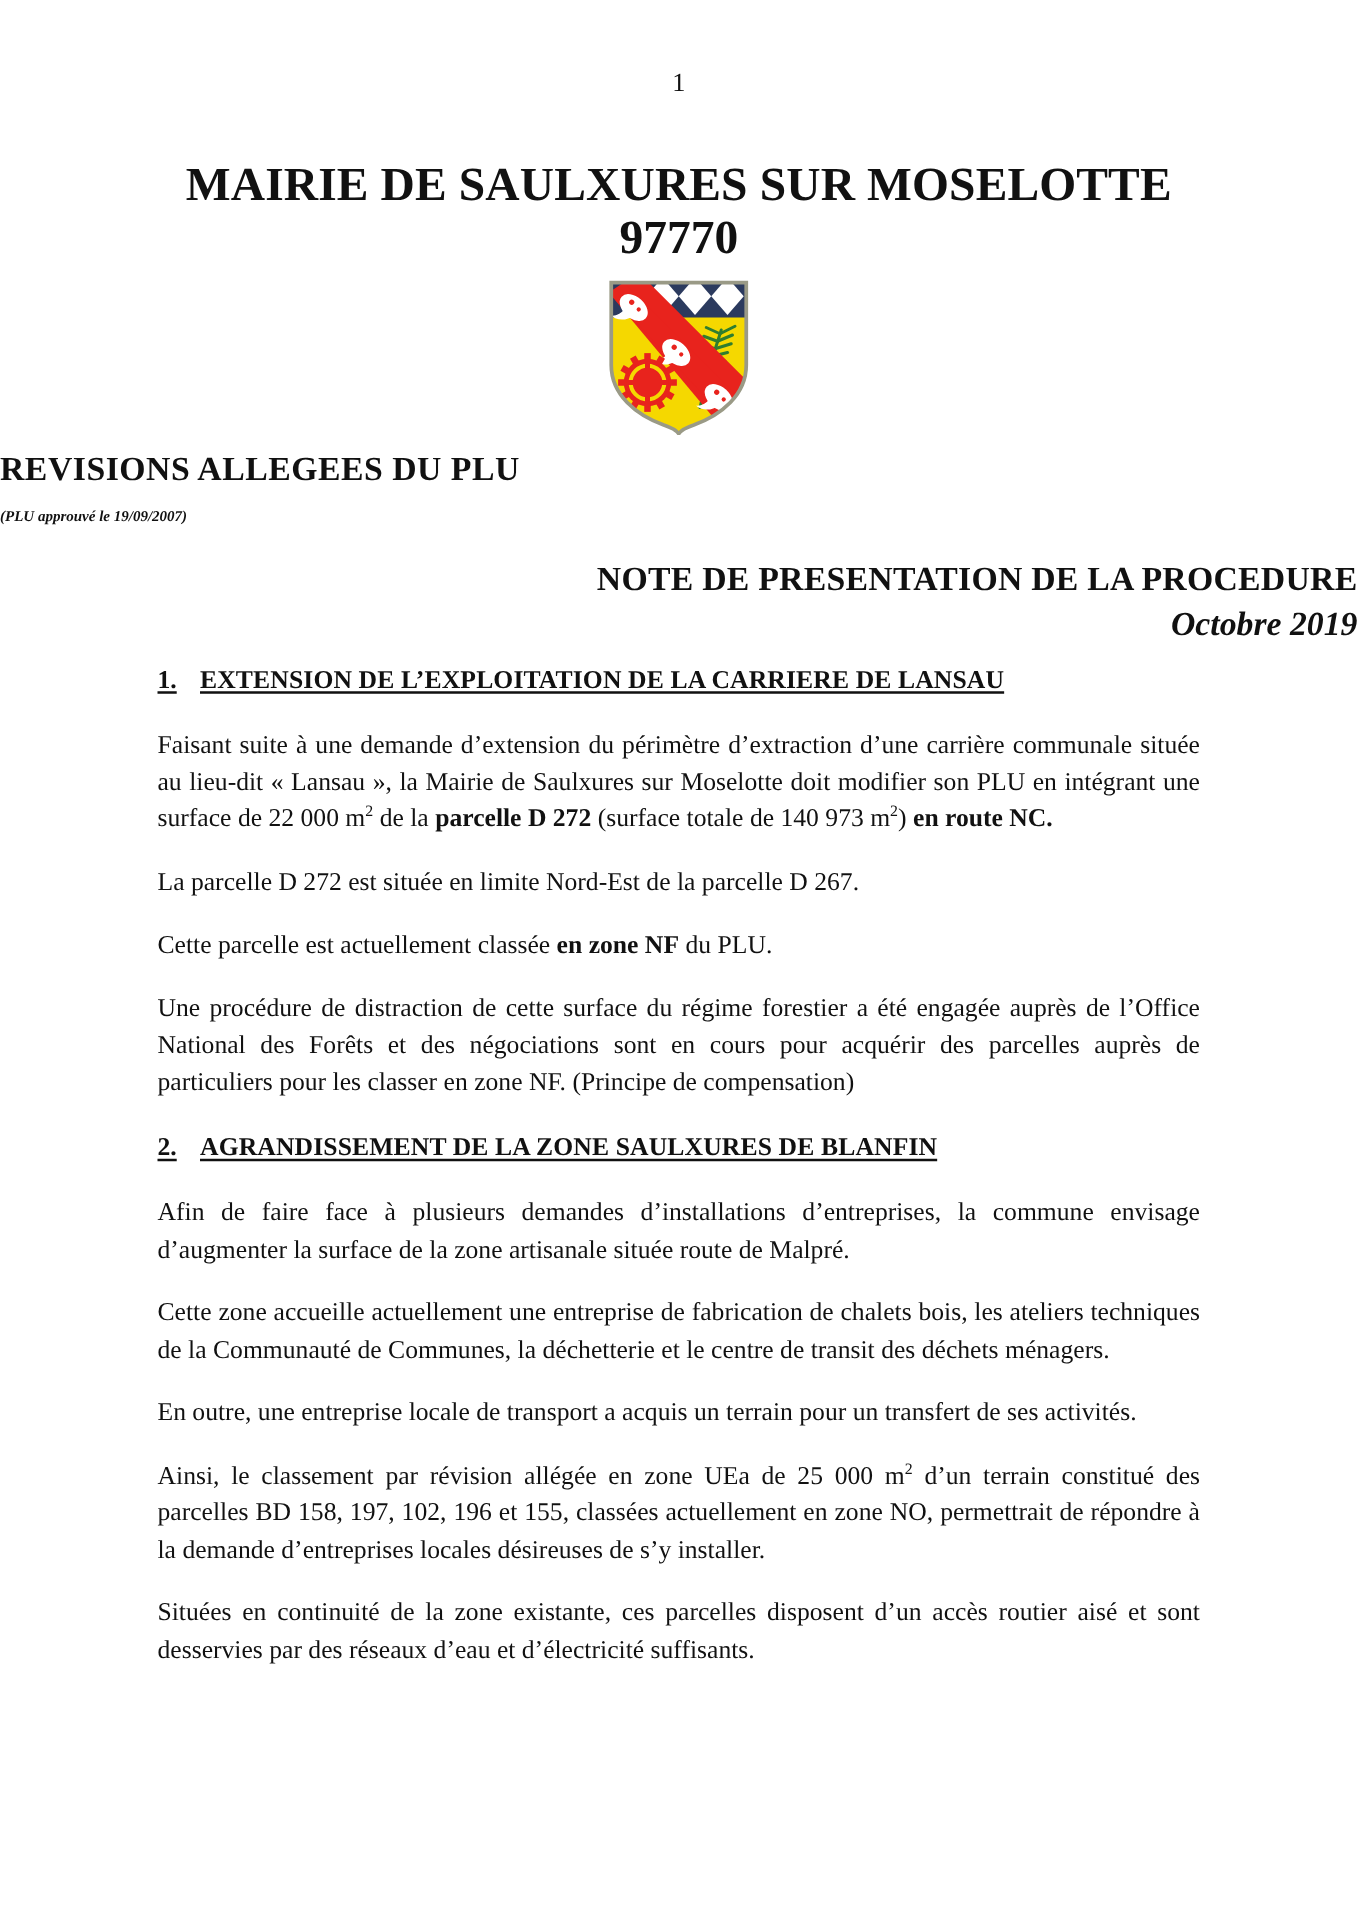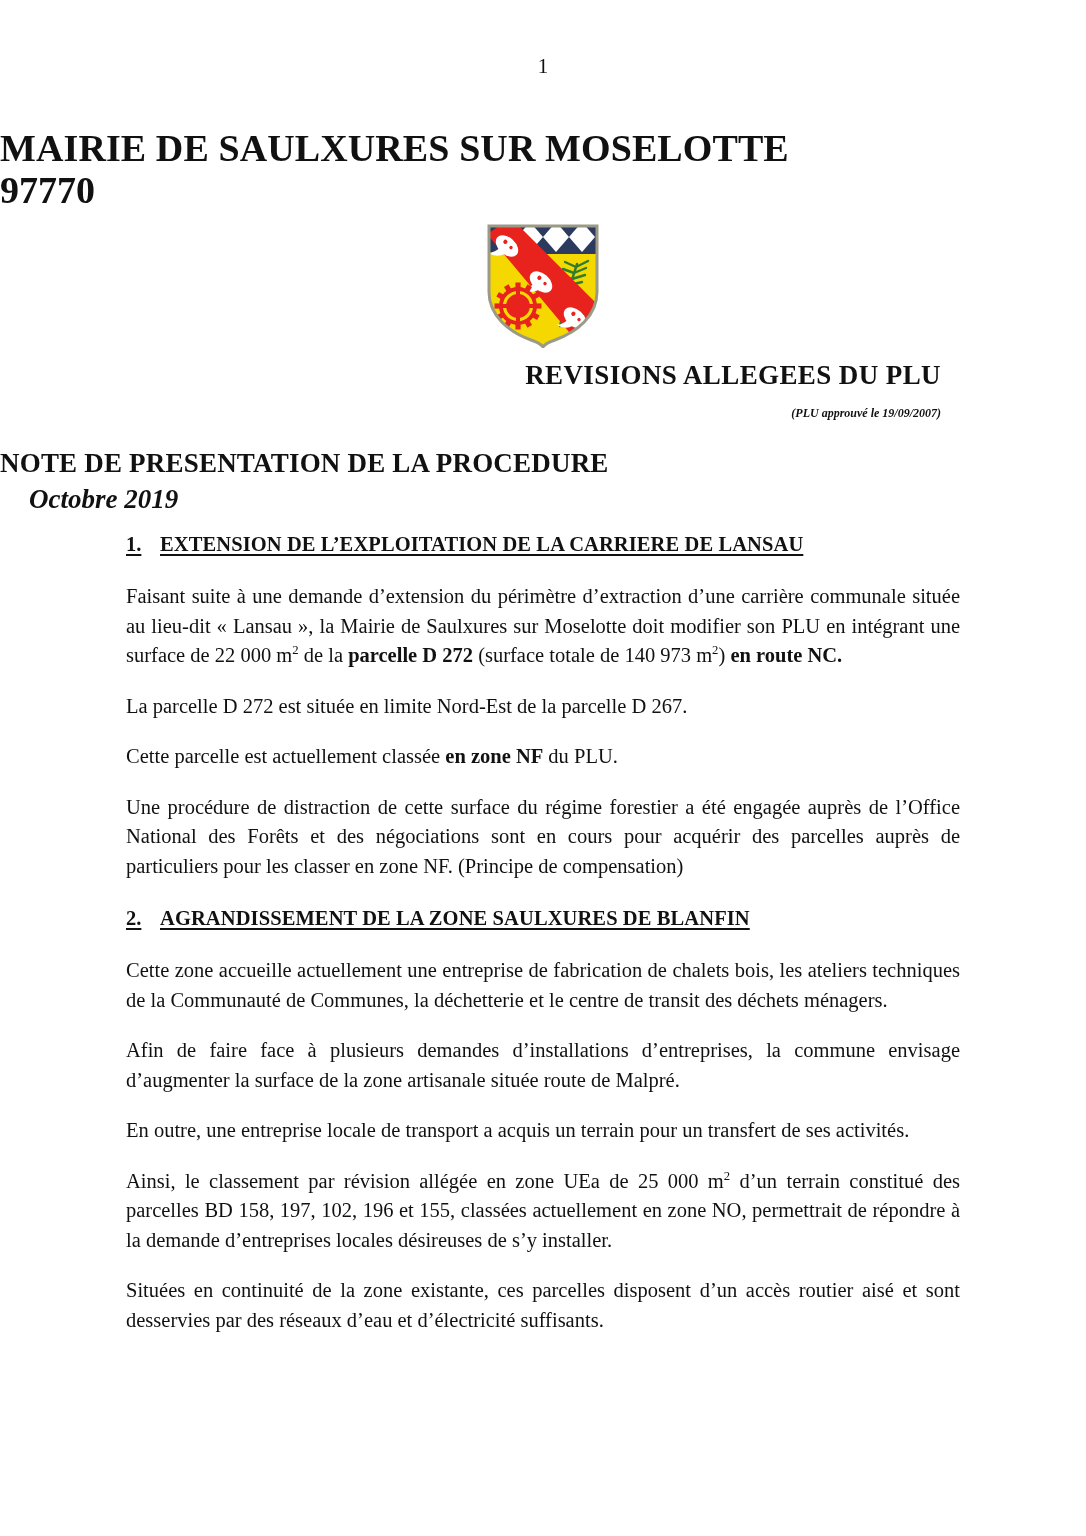--- a/index.html
+++ b/index.html
@@ -35,20 +35,21 @@
     line-height: 1;
     color: #111;
   }
 
   
   .doc-header {
     position: absolute;
     top: 128px;
     left: 0;
     width: 1086px;
+    text-align: center;
   }
   .title-main {
     font-size: 38px;
     font-weight: bold;
     letter-spacing: 0.1px;
     line-height: 1.08;
     margin: 0;
   }
   .title-postcode {
     font-size: 38px;
@@ -71,42 +72,42 @@
     width: 124px;
     height: 128px;
   }
 
   
   .subtitle-block {
     position: absolute;
     top: 360px;
     left: 0;
     width: 941px;
-    text-align: right;
+    text-align: left;
   }
   .subtitle-1 {
     font-size: 27px;
     font-weight: bold;
     letter-spacing: 0.4px;
     line-height: 1.18;
     margin: 0;
   }
   .subtitle-2 {
     font-size: 12px;
     font-weight: bold;
     font-style: italic;
     line-height: 1.3;
     margin: 14px 0 0 0;
   }
   .subtitle-block-2 {
     position: absolute;
     top: 448px;
     left: 0;
     width: 1086px;
-    text-align: left;
+    text-align: right;
   }
   .subtitle-3 {
     font-size: 27px;
     font-weight: bold;
     letter-spacing: 0.2px;
     line-height: 1.18;
     margin: 0;
   }
   .subtitle-4 {
     font-size: 27px;
@@ -282,21 +283,21 @@
           <span class="sec-text">EXTENSION DE L’EXPLOITATION DE LA CARRIERE DE LANSAU</span>
         </div>
         <p class="para"><span>Faisant suite à une demande  d’extension du périmètre d’extraction d’une carrière communale située au lieu-dit « Lansau », la Mairie de Saulxures sur Moselotte doit modifier son PLU en intégrant une surface de 22 000 m</span><sup>2</sup><span> de la </span><b>parcelle D 272</b><span> (surface totale de 140 973 m</span><sup>2</sup><span>) </span><b>en route NC.</b></p>
         <p class="para"><span>La parcelle D 272 est située en limite Nord-Est de la parcelle D 267.</span></p>
         <p class="para"><span>Cette parcelle est actuellement classée </span><b>en zone NF</b><span> du PLU.</span></p>
         <p class="para last-of-block"><span>Une procédure de distraction de cette surface du régime forestier a été engagée auprès de l’Office National des Forêts et des négociations sont en cours pour acquérir des parcelles auprès de particuliers pour les classer en zone NF. (Principe de compensation)</span></p>
         <div class="section-heading">
           <span class="sec-num">2.</span>
           <span class="sec-text">AGRANDISSEMENT DE LA ZONE SAULXURES  DE BLANFIN</span>
         </div>
+        <p class="para"><span>Afin de faire face à plusieurs demandes d’installations d’entreprises, la commune envisage d’augmenter la surface de la zone artisanale située route de Malpré.</span></p>
         <p class="para"><span>Cette zone accueille actuellement une entreprise de fabrication de chalets bois, les ateliers techniques de la Communauté de Communes, la déchetterie et le centre de transit des déchets ménagers.</span></p>
-        <p class="para"><span>Afin de faire face à plusieurs demandes d’installations d’entreprises, la commune envisage d’augmenter la surface de la zone artisanale située route de Malpré.</span></p>
         <p class="para"><span>En outre, une entreprise locale de transport a acquis un terrain pour un transfert de ses activités.</span></p>
         <p class="para"><span>Ainsi, le classement par révision allégée en zone UEa de 25 000 m</span><sup>2</sup><span> d’un terrain constitué des parcelles BD 158, 197, 102, 196 et 155, classées actuellement en zone NO, permettrait de répondre à la demande d’entreprises locales désireuses de s’y installer.</span></p>
         <p class="para last-of-block"><span>Situées en continuité de la zone existante, ces parcelles disposent d’un accès routier aisé et sont desservies par des réseaux d’eau et d’électricité suffisants.</span></p>
       </div>
   </div>
 
 </div>
 
 </body></html>

